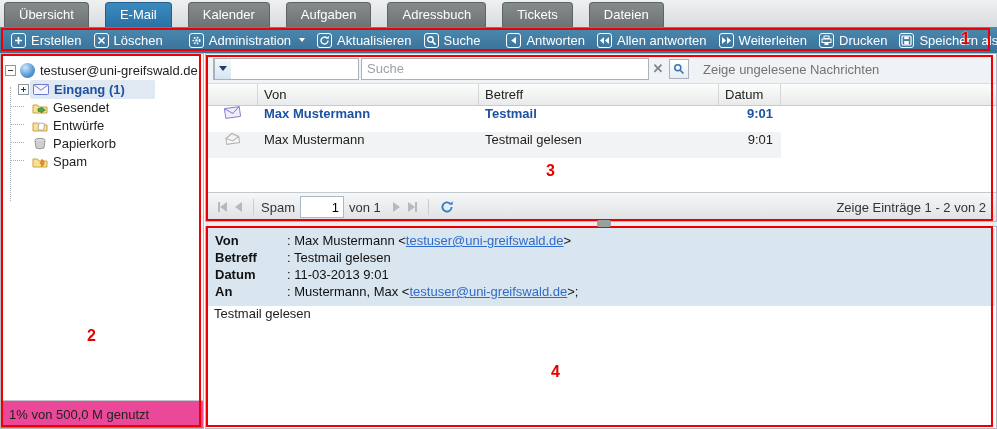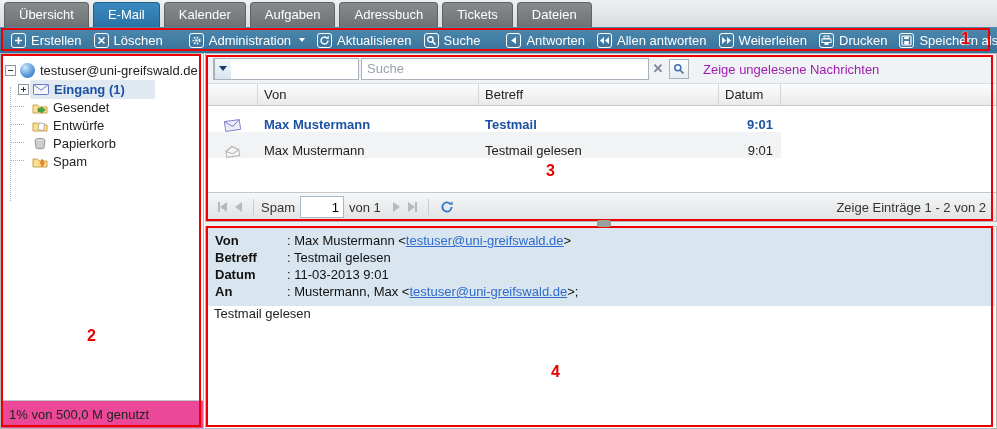--- a/index.html
+++ b/index.html
@@ -2,21 +2,21 @@
 <html><head>
 <meta charset="utf-8">
 <style>
   html,body{margin:0;padding:0;background:#fff;}
   .screen{position:relative;width:997px;height:429px;background:#fff;overflow:hidden;
           font-family:"Liberation Sans",sans-serif;font-size:13px;color:#222;}
 
   
   .tabbar{position:absolute;left:0;top:0;width:997px;height:27px;
           background:linear-gradient(#eef0f1,#d9dcde);display:flex;align-items:flex-end;
-          padding-left:4px;box-sizing:border-box;gap:4px;}
+          padding-left:4px;box-sizing:border-box;gap:16px;}
   .tab{height:24px;line-height:24px;padding:0 14px;color:#fff;
        background:linear-gradient(#868b8e,#6e7274);border:1px solid #5f6365;border-bottom:none;
        border-radius:4px 4px 0 0;cursor:default;white-space:nowrap;}
   .tab.active{background:linear-gradient(#3b8ac0,#2a72a4);border-color:#235e88;}
 
   
   .toolbar{position:absolute;left:0;top:27px;width:997px;height:26px;
            background:linear-gradient(#4c89ae,#38719a);display:flex;align-items:center;
            padding:0 5px;box-sizing:border-box;color:#fff;}
   .tbtn{display:flex;align-items:center;gap:5px;padding:0 6px;height:22px;white-space:nowrap;}
@@ -63,29 +63,29 @@
                  background:linear-gradient(#f3f8fc,#d7e4f0);display:flex;align-items:center;
                  justify-content:center;box-sizing:border-box;}
   .trigger-arrow{width:0;height:0;border-left:4px solid transparent;border-right:4px solid transparent;
                  border-top:5px solid #1d3c66;}
   .searchinput{width:288px;height:22px;border:1px solid #a9b2ba;margin-left:2px;padding:0 5px;
                font-size:13px;font-family:"Liberation Sans",sans-serif;box-sizing:border-box;color:#333;}
   .searchinput::placeholder{color:#9aa1a8;}
   .clear-x{width:18px;text-align:center;color:#7e8891;font-weight:bold;cursor:default;}
   .searchbtn{width:20px;height:20px;border:1px solid #a9b2ba;background:linear-gradient(#fff,#e7edf3);
              display:flex;align-items:center;justify-content:center;margin-left:2px;box-sizing:border-box;}
-  .show-unread{position:absolute;left:497px;top:0;height:30px;display:flex;align-items:center;color:#a21caf;}
+  .show-unread{position:absolute;left:497px;top:0;height:30px;display:flex;align-items:center;color:#737373;}
 
   
   .gridhead{position:absolute;left:0;top:30px;width:100%;height:22px;
             background:linear-gradient(#fcfcfc,#e9eaeb);border-bottom:1px solid #c8cbce;
             display:flex;box-sizing:border-box;color:#222;}
   .hcell{border-right:1px solid #d4d6d8;display:flex;align-items:center;padding-left:6px;
          box-sizing:border-box;height:100%;}
-  .gridrow{position:absolute;left:0;width:575px;height:26px;display:flex;align-items:flex-end;}
+  .gridrow{position:absolute;left:0;width:575px;height:26px;display:flex;align-items:flex-start;}
   .row-read{background:#f2f3f4;}
   .c-icon{width:52px;min-width:52px;display:flex;justify-content:center;}
   .c-von{width:221px;min-width:221px;padding-left:6px;box-sizing:border-box;}
   .c-betreff{width:240px;min-width:240px;padding-left:6px;box-sizing:border-box;}
   .c-datum{width:62px;min-width:62px;text-align:right;padding-right:8px;box-sizing:border-box;}
   .unread{color:#1c52a2;font-weight:bold;}
   .tilt{transform:rotate(-8deg);}
 
   
   .pager{position:absolute;left:0;bottom:0;width:100%;height:29px;

